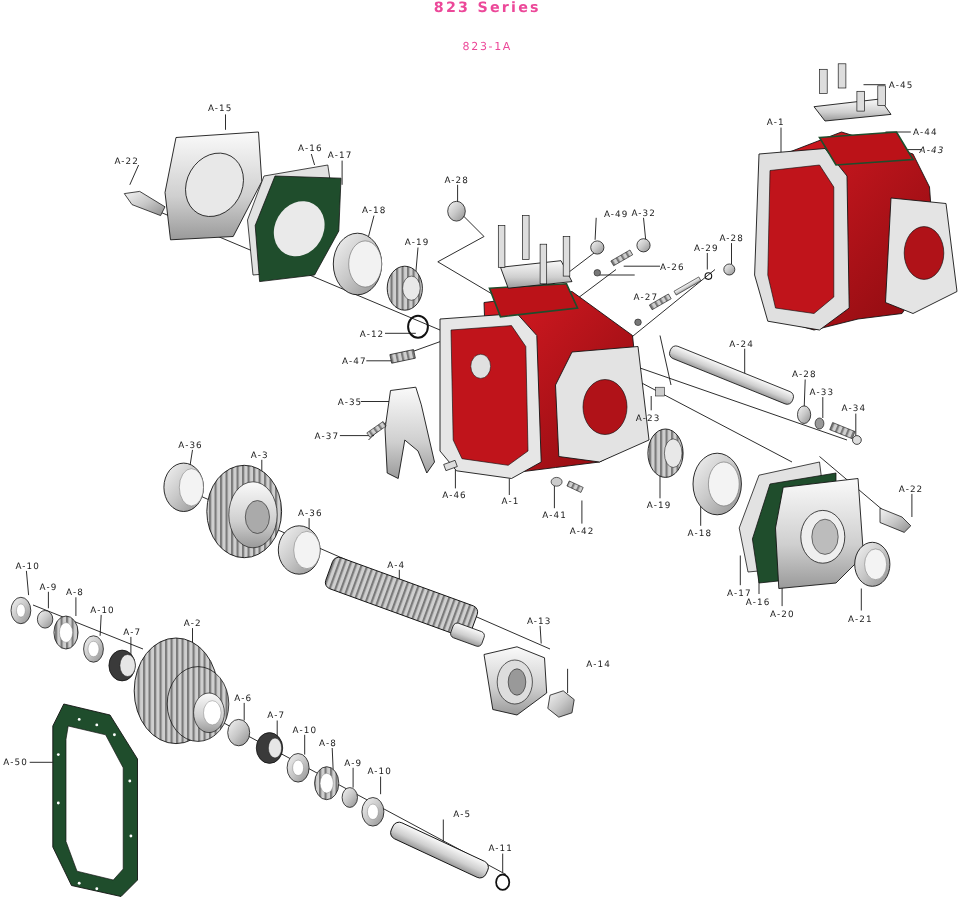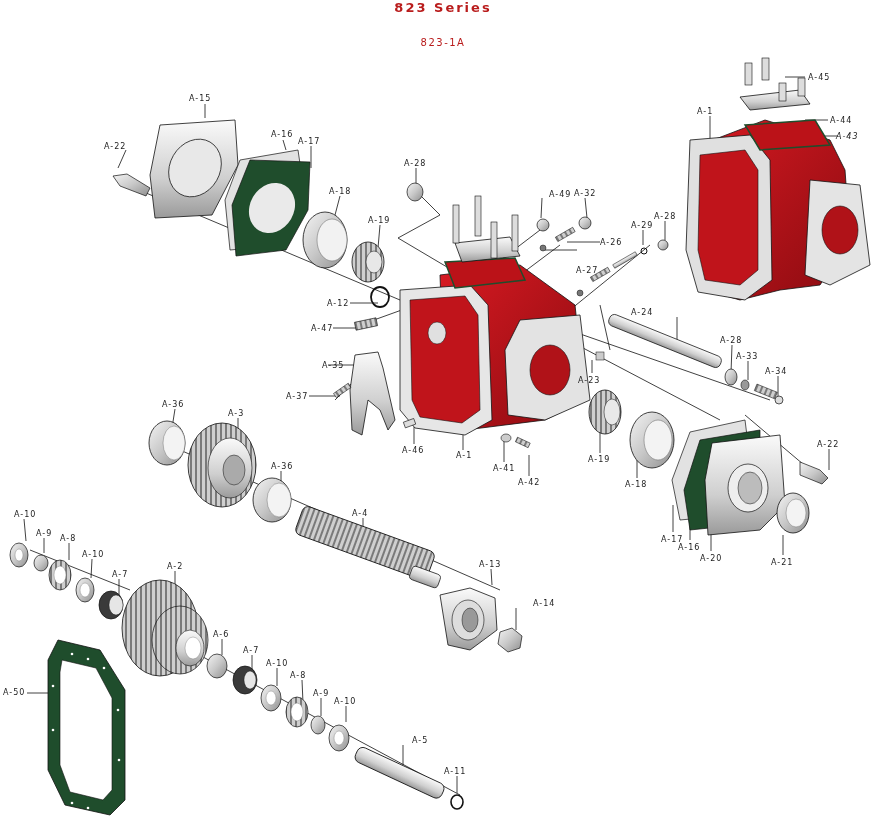--- a/index.html
+++ b/index.html
@@ -1,17 +1,17 @@
 <!DOCTYPE html>
 <html><head>
 <meta charset="utf-8">
 <style>
   html,body{margin:0;padding:0;background:#ffffff;}
   body{width:886px;height:824px;position:relative;overflow:hidden;font-family:"DejaVu Sans",sans-serif;}
-  .title{position:absolute;left:0;width:886px;text-align:center;color:#b91c1c;}
+  .title{position:absolute;left:0;width:886px;text-align:center;color:#ec4899;}
   .title.main{top:0;font-size:13px;font-weight:bold;letter-spacing:2px;}
   .title.sub{top:17px;font-size:10px;letter-spacing:1.5px;margin-top:20px;}
   svg.dia{position:absolute;left:0;top:0;}
   .lbl{position:absolute;font-size:8px;letter-spacing:1px;color:#222;white-space:nowrap;line-height:9px;}
 </style>
 </head>
 <body>
 
 <div class="title main">823 Series</div>
 <div class="title sub">823-1A</div>
@@ -299,26 +299,26 @@
     <div class="lbl" style="left: 368px; top: 216px;">A-19</div>
     <div class="lbl" style="left: 404px; top: 159px;">A-28</div>
     <div class="lbl" style="left: 549px; top: 190px;">A-49</div>
     <div class="lbl" style="left: 574px; top: 189px;">A-32</div>
     <div class="lbl" style="left: 600px; top: 238px;">A-26</div>
     <div class="lbl" style="left: 576px; top: 246px; margin-top: 20px;">A-27</div>
     <div class="lbl" style="left: 631px; top: 221px;">A-29</div>
     <div class="lbl" style="left: 654px; top: 212px;">A-28</div>
     <div class="lbl" style="left: 327px; top: 299px;">A-12</div>
     <div class="lbl" style="left: 311px; top: 324px;">A-47</div>
-    <div class="lbl" style="left: 631px; top: 308px;">A-24</div>
+    <div class="lbl" style="left: 663px; top: 308px;">A-24</div>
     <div class="lbl" style="left: 720px; top: 336px;">A-28</div>
     <div class="lbl" style="left: 736px; top: 352px;">A-33</div>
     <div class="lbl" style="left: 765px; top: 367px;">A-34</div>
     <div class="lbl" style="left: 578px; top: 376px;">A-23</div>
-    <div class="lbl" style="left: 322px; top: 361px;">A-35</div>
+    <div class="lbl" style="left: 307px; top: 361px;">A-35</div>
     <div class="lbl" style="left: 286px; top: 392px;">A-37</div>
     <div class="lbl" style="left: 162px; top: 400px;">A-36</div>
     <div class="lbl" style="left: 228px; top: 409px;">A-3</div>
     <div class="lbl" style="left: 402px; top: 446px;">A-46</div>
     <div class="lbl" style="left: 456px; top: 451px;">A-1</div>
     <div class="lbl" style="left: 493px; top: 464px;">A-41</div>
     <div class="lbl" style="left: 518px; top: 478px;">A-42</div>
     <div class="lbl" style="left: 588px; top: 455px;">A-19</div>
     <div class="lbl" style="left: 625px; top: 480px;">A-18</div>
     <div class="lbl" style="left: 817px; top: 440px;">A-22</div>

